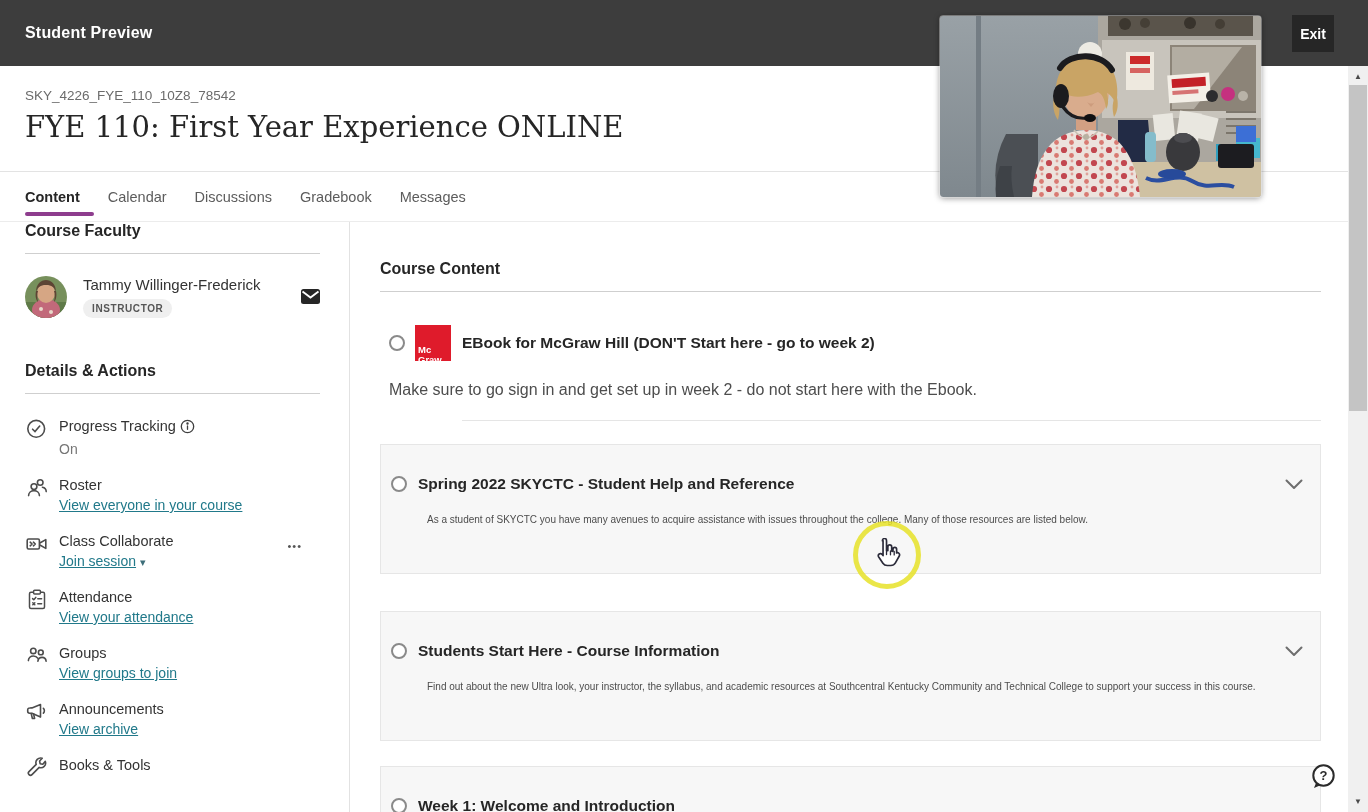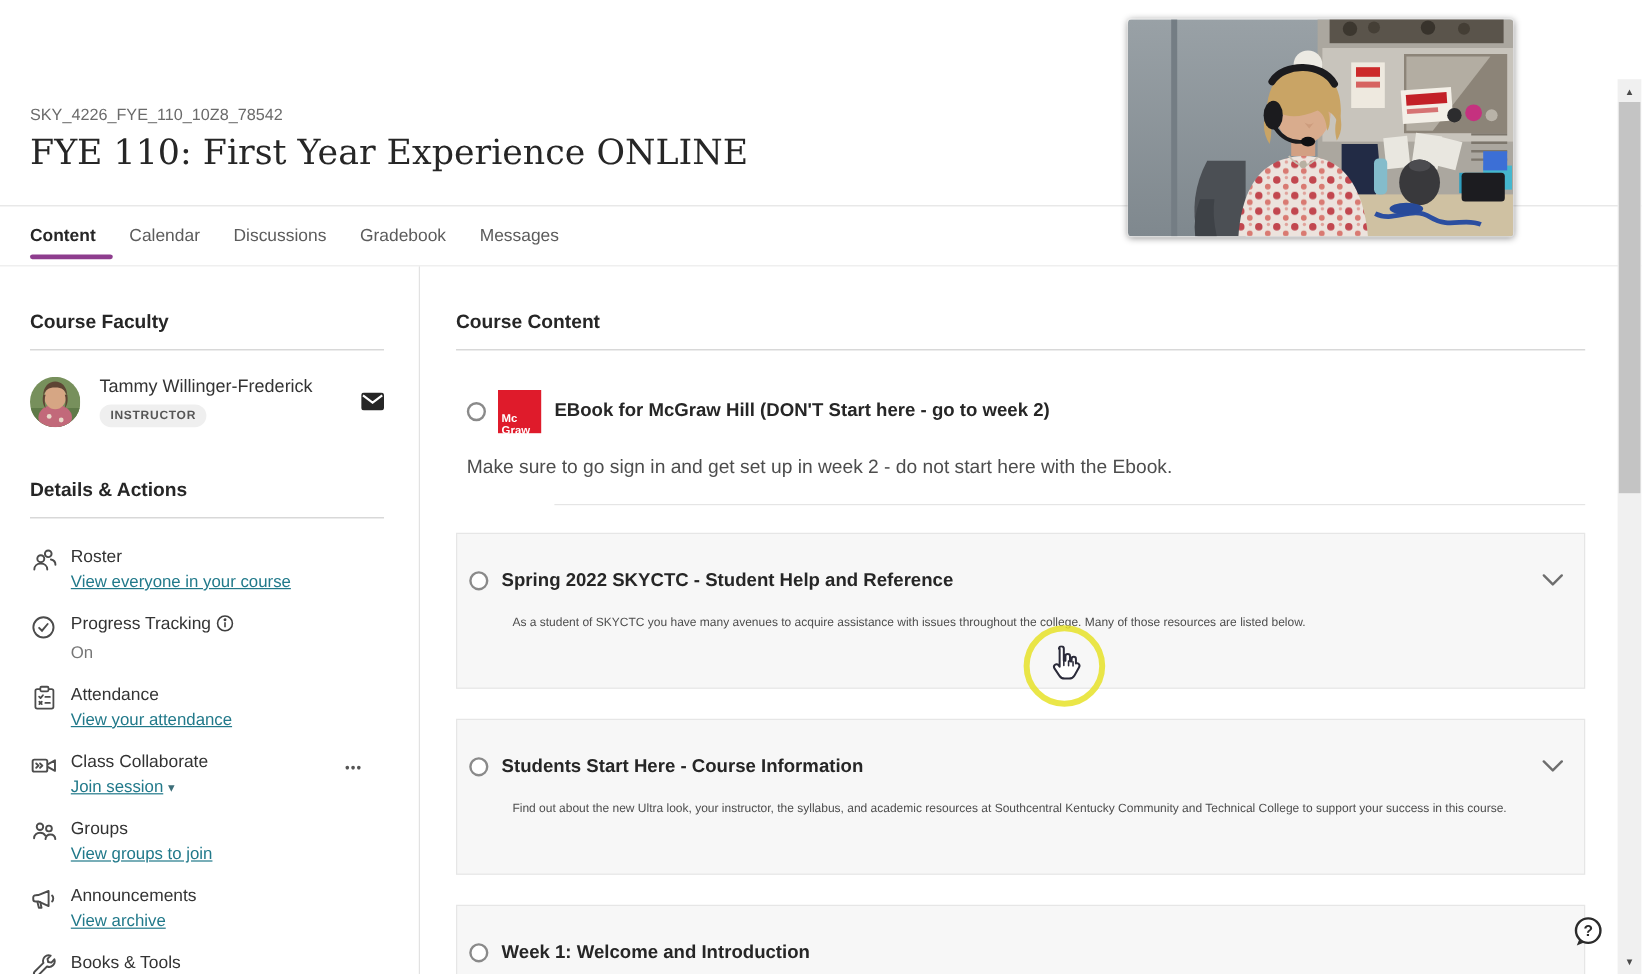--- a/index.html
+++ b/index.html
@@ -36,21 +36,21 @@
   .tab.active::after { content:""; position:absolute; left:0; right:-14px; bottom:5px;
     height:4px; background:#8e3d8e; border-radius:2px; }
 
   
   .content { position:absolute; top:222px; left:0; right:0; bottom:0; }
   .v-divider { position:absolute; left:349px; top:0; bottom:0; width:1px; background:#e2e2e2; }
   .sidebar { position:absolute; left:25px; top:0; width:295px; }
   .main { position:absolute; left:380px; top:0; width:941px; }
 
   
-  .side-heading { font-size:16px; font-weight:700; color:#262626; margin-top:38px; }
+  .side-heading { font-size:16px; font-weight:700; color:#262626; }
   .side-rule { height:1px; background:#cfcfcf; margin-top:13px; }
   .faculty-row { display:flex; align-items:flex-start; margin-top:22px; position:relative; }
   .avatar { width:42px; height:42px; border-radius:50%; overflow:hidden; flex:0 0 42px; }
   .fac-info { margin-left:16px; }
   .fac-name { font-size:15px; color:#333; }
   .role-badge { display:inline-block; margin-top:6px; background:#efefef; color:#565656;
     font-size:10px; font-weight:700; letter-spacing:.6px; padding:4px 9px; border-radius:10px; }
   .mail-btn { position:absolute; right:0; top:13px; cursor:pointer; }
 
   .dna-list { margin-top:22px; }
@@ -75,21 +75,21 @@
   .ebook-head { display:flex; align-items:center; }
   .mh-logo { width:36px; height:36px; background:#df1b2b; color:#fff; margin-left:10px;
     font-size:9.5px; font-weight:700; line-height:9.5px; padding:20px 0 0 3px; flex:0 0 36px; }
   .item-title { font-size:15.5px; font-weight:600; color:#262626; margin-left:11px; cursor:pointer; }
   .ebook-desc { margin-top:20px; font-size:16px; color:#4d4d4d; }
   .ebook-rule { height:1px; background:#e5e5e5; margin-left:73px; margin-top:21px; }
 
   .card { position:relative; margin-left:0; background:#f7f7f7;
     border:1px solid #e6e6e6; padding:30px 20px 22px 10px; }
   .card-2 { margin-top:23px; height:130px; }
-  .card-3 { margin-top:25px; height:130px; }
+  .card-3 { margin-top:37px; height:130px; }
   .card-4 { margin-top:25px; height:110px; }
   .card-head { display:flex; align-items:center; }
   .card-desc { margin-left:36px; margin-top:15px; font-size:10px; color:#4d4d4d;
     line-height:23px; max-width:880px; }
   .chevron-btn { position:absolute; right:17px; top:31px; cursor:pointer; }
 
   
   .click-highlight { position:absolute; left:853px; top:521px; width:68px; height:68px;
     border:5px solid rgba(230,226,40,.85); border-radius:50%; z-index:30; pointer-events:none; }
   .hand-cursor { position:absolute; left:872px; top:538px; z-index:31; pointer-events:none; }
@@ -105,20 +105,26 @@
   .scroll-up { top:2px; }
   .scroll-down { bottom:2px; }
   .scroll-thumb { position:absolute; left:1px; top:19px; width:18px; height:326px;
     background:#c4c4c4; cursor:pointer; }
 </style>
 </head>
 <body>
 
 <div class="stage">
 
+  <div class="topbar">
+    <span class="topbar-title">Student Preview</span>
+    <div class="exit-btn">
+      <span>Exit</span>
+    </div>
+  </div>
 
   <div class="course-id">SKY_4226_FYE_110_10Z8_78542</div>
   <div class="course-title">FYE 110: First Year Experience ONLINE</div>
 
   <div class="tabbar">
     <div class="tab active">
         <span>Content</span>
       </div>
     <div class="tab">
         <span>Calendar</span>
@@ -167,81 +173,81 @@
       </div>
 
       <div class="side-heading" style="margin-top:44px;">Details &amp; Actions</div>
       <div class="side-rule"></div>
 
       <div class="dna-list">
 
         <div class="dna-item">
           <div class="dna-icon">
             <svg width="24" height="24" viewBox="0 0 24 24" fill="none" stroke="#4c4c4c" stroke-width="1.6" stroke-linecap="round">
-              <circle cx="15.2" cy="6.5" r="2.8"></circle>
-              <path d="M17.4 11.2c2.3.4 3.8 2.1 3.8 4.4"></path>
-              <circle cx="9" cy="10.6" r="2.9"></circle>
-              <path d="M3.6 19.6c0-3 2.4-5 5.4-5s5.4 2 5.4 5"></path>
-            </svg>
-          </div>
-          <div>
-            <div class="dna-label">Roster</div>
-            <div class="dna-link">View everyone in your course</div>
-          </div>
-        </div>
-
-        <div class="dna-item">
-          <div class="dna-icon">
-            <svg width="24" height="24" viewBox="0 0 24 24" fill="none" stroke="#4c4c4c" stroke-width="1.6" stroke-linecap="round">
               <circle cx="11.2" cy="11.8" r="8.4"></circle>
               <path d="M7.6 12.2l2.4 2.4 4.7-5.6"></path>
             </svg>
           </div>
           <div>
             <div class="dna-label">
               <span>Progress Tracking</span><span class="info"><svg width="15" height="15" viewBox="0 0 16 16" fill="none" stroke="#3f3f3f" stroke-width="1.4" stroke-linecap="round">
                     <circle cx="8" cy="8" r="6.6"></circle>
                     <path d="M8 7.4v3.6"></path>
                     <circle cx="8" cy="4.7" r=".6" fill="#3f3f3f"></circle>
                   </svg></span>
             </div>
             <div class="dna-sub">On</div>
           </div>
         </div>
 
         <div class="dna-item">
           <div class="dna-icon">
+            <svg width="24" height="24" viewBox="0 0 24 24" fill="none" stroke="#4c4c4c" stroke-width="1.6" stroke-linecap="round">
+              <circle cx="15.2" cy="6.5" r="2.8"></circle>
+              <path d="M17.4 11.2c2.3.4 3.8 2.1 3.8 4.4"></path>
+              <circle cx="9" cy="10.6" r="2.9"></circle>
+              <path d="M3.6 19.6c0-3 2.4-5 5.4-5s5.4 2 5.4 5"></path>
+            </svg>
+          </div>
+          <div>
+            <div class="dna-label">Roster</div>
+            <div class="dna-link">View everyone in your course</div>
+          </div>
+        </div>
+
+        <div class="dna-item">
+          <div class="dna-icon">
+            <svg width="24" height="24" viewBox="0 0 24 24" fill="none" stroke="#4c4c4c" stroke-width="1.6" stroke-linejoin="round">
+              <rect x="2.2" y="7" width="12.2" height="10" rx="1.4"></rect>
+              <path d="M14.4 11.2l6.4-3.6v8.8l-6.4-3.6"></path>
+              <path d="M5.2 10.2l1.9 1.8-1.9 1.8M8.4 10.2l1.9 1.8-1.9 1.8" stroke-linecap="round"></path>
+            </svg>
+          </div>
+          <div>
+            <div class="dna-label">Class Collaborate</div>
+            <div>
+              <span class="dna-link">Join session</span><span class="caret">▾</span>
+            </div>
+          </div>
+          <div class="ellipsis-btn">•••</div>
+        </div>
+
+        <div class="dna-item">
+          <div class="dna-icon">
             <svg width="24" height="24" viewBox="0 0 24 24" fill="none" stroke="#4c4c4c" stroke-width="1.5" stroke-linecap="round" stroke-linejoin="round">
               <rect x="4.5" y="4.2" width="15" height="16.3" rx="1.5"></rect>
               <rect x="8.6" y="2.3" width="6.8" height="3.8" rx="1" fill="#fff"></rect>
               <path d="M7.6 10.6l1.2 1.2 2-2.4M12.8 10.8h3.8"></path>
               <path d="M7.8 14.8l2 2M9.8 14.8l-2 2M12.8 15.8h3.8"></path>
             </svg>
           </div>
           <div>
             <div class="dna-label">Attendance</div>
             <div class="dna-link">View your attendance</div>
           </div>
-        </div>
-
-        <div class="dna-item">
-          <div class="dna-icon">
-            <svg width="24" height="24" viewBox="0 0 24 24" fill="none" stroke="#4c4c4c" stroke-width="1.6" stroke-linejoin="round">
-              <rect x="2.2" y="7" width="12.2" height="10" rx="1.4"></rect>
-              <path d="M14.4 11.2l6.4-3.6v8.8l-6.4-3.6"></path>
-              <path d="M5.2 10.2l1.9 1.8-1.9 1.8M8.4 10.2l1.9 1.8-1.9 1.8" stroke-linecap="round"></path>
-            </svg>
-          </div>
-          <div>
-            <div class="dna-label">Class Collaborate</div>
-            <div>
-              <span class="dna-link">Join session</span><span class="caret">▾</span>
-            </div>
-          </div>
-          <div class="ellipsis-btn">•••</div>
         </div>
 
         <div class="dna-item">
           <div class="dna-icon">
             <svg width="24" height="24" viewBox="0 0 24 24" fill="none" stroke="#4c4c4c" stroke-width="1.6" stroke-linecap="round">
               <circle cx="8.3" cy="6.9" r="2.7"></circle>
               <circle cx="15.8" cy="8.4" r="2.4"></circle>
               <path d="M3.4 16.6c0-2.8 2.2-4.6 5-4.6 1.9 0 3.5.9 4.3 2.2"></path>
               <path d="M12.9 17.3c.2-2.4 1.9-3.9 4.2-3.9 2.2 0 3.8 1.6 4 3.9"></path>
             </svg>

